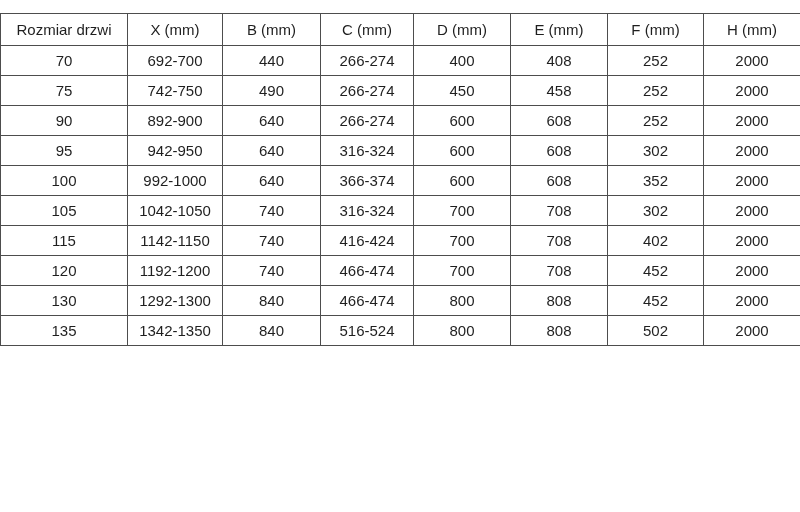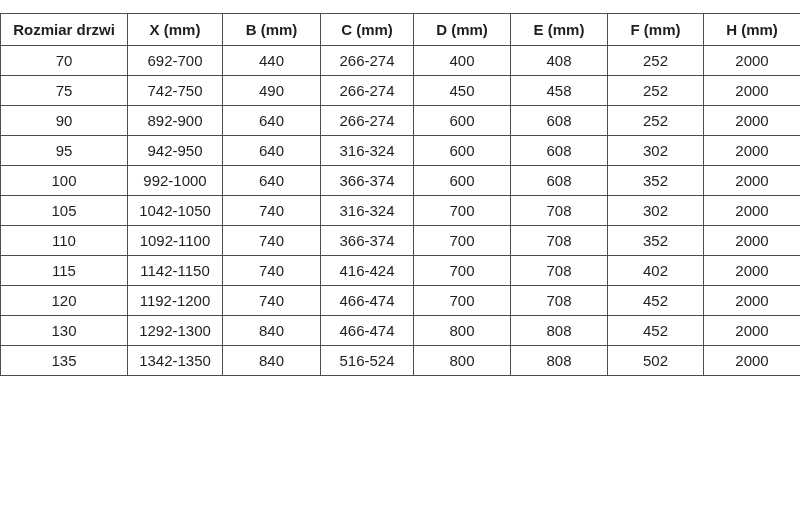--- a/index.html
+++ b/index.html
@@ -29,21 +29,21 @@
     text-align: center;
     vertical-align: middle;
     padding: 0;
     font-size: 15px;
     line-height: 1;
     overflow: hidden;
     white-space: nowrap;
   }
   table.spec-table th {
     height: 31px;
-    font-weight: bold;
+    font-weight: normal;
     background: #ffffff;
   }
   table.spec-table td {
     height: 29px;
     font-weight: normal;
     background: #ffffff;
   }
   col.c0 { width: 127px; }
   col.c1 { width: 95px; }
   col.c2 { width: 98px; }
@@ -135,30 +135,20 @@
           <td>105</td>
           <td>1042-1050</td>
           <td>740</td>
           <td>316-324</td>
           <td>700</td>
           <td>708</td>
           <td>302</td>
           <td>2000</td>
         </tr>
         <tr>
-          <td>110</td>
-          <td>1092-1100</td>
-          <td>740</td>
-          <td>366-374</td>
-          <td>700</td>
-          <td>708</td>
-          <td>352</td>
-          <td>2000</td>
-        </tr>
-        <tr>
           <td>115</td>
           <td>1142-1150</td>
           <td>740</td>
           <td>416-424</td>
           <td>700</td>
           <td>708</td>
           <td>402</td>
           <td>2000</td>
         </tr>
         <tr>

